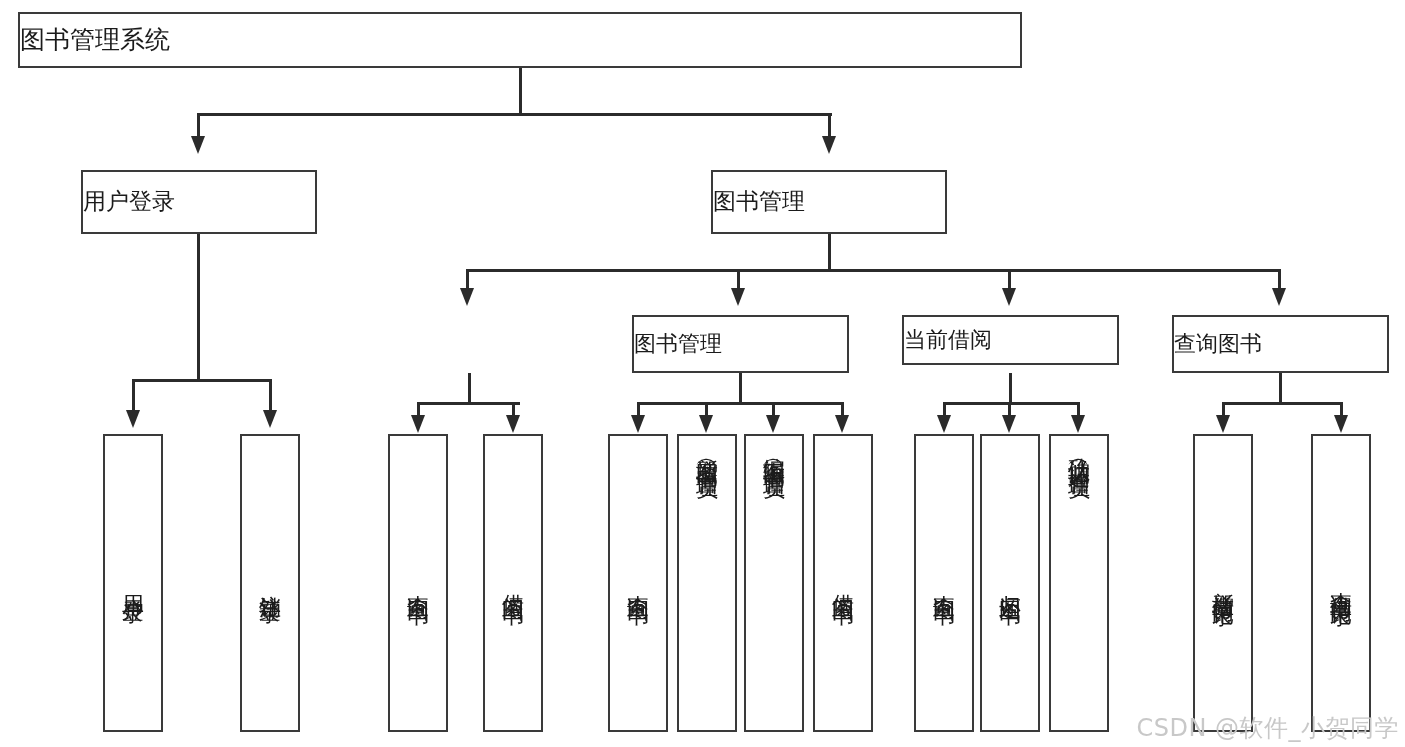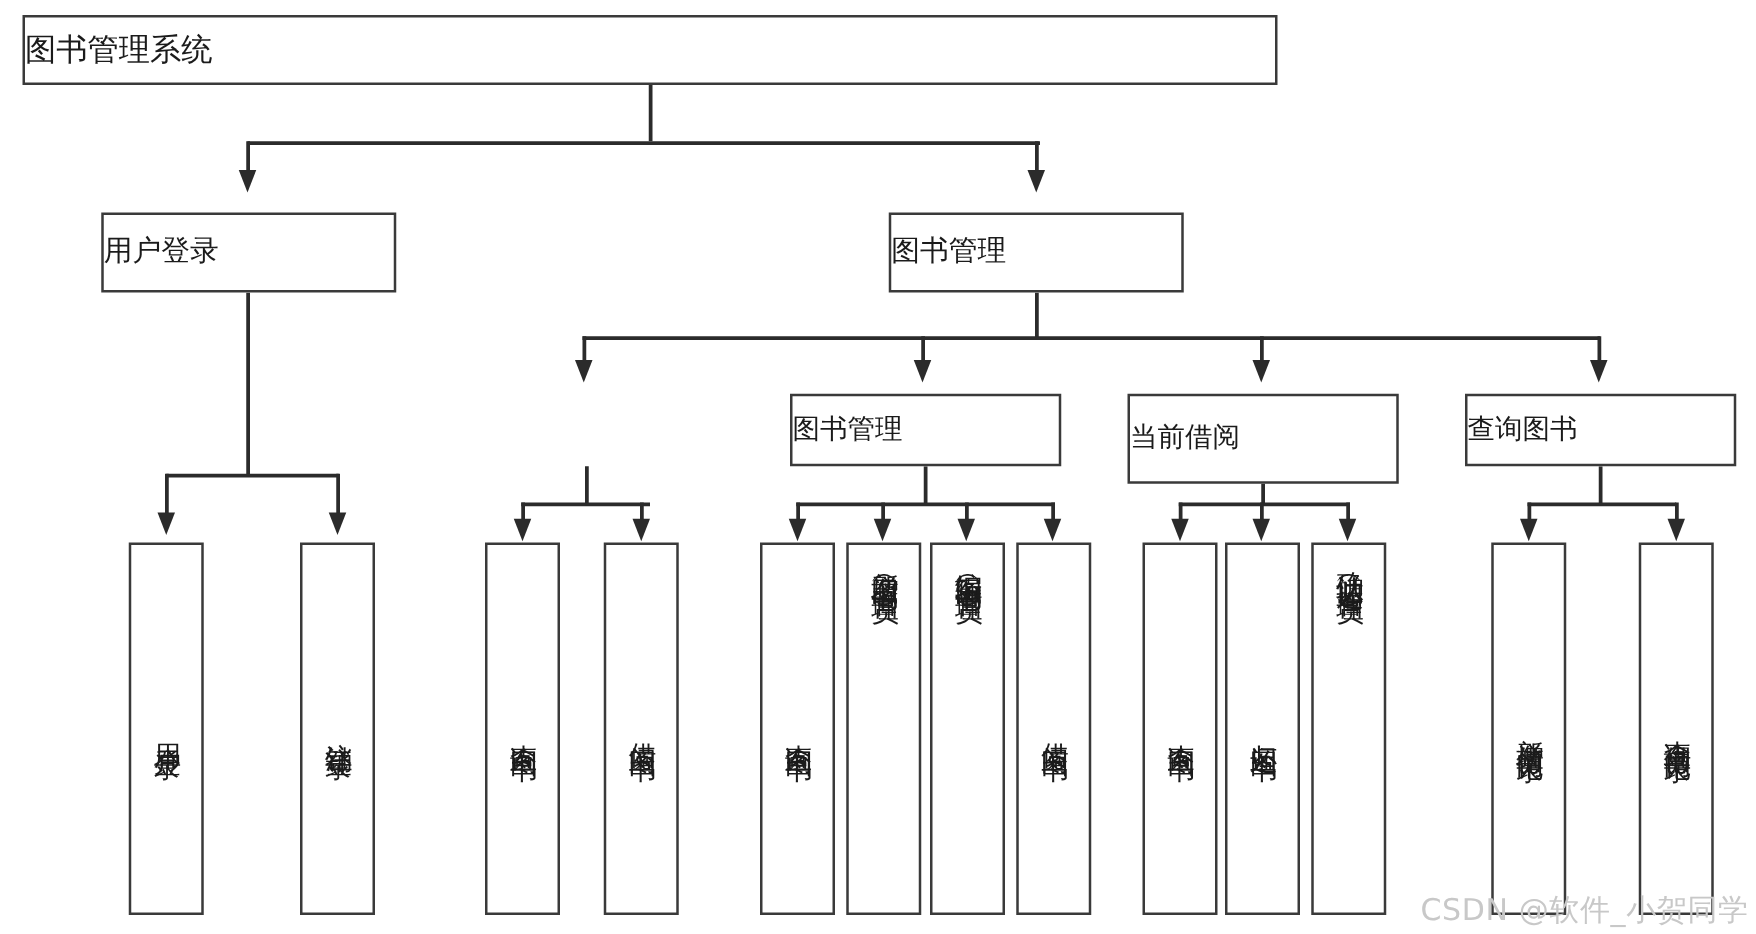--- a/index.html
+++ b/index.html
@@ -149,21 +149,21 @@
 
   <div class="vline" style="left:1008px; top:269px; height:21px;"></div>
   <div class="arrow" style="left:1002px; top:288px;"></div>
 
   <div class="vline" style="left:1278px; top:269px; height:21px;"></div>
   <div class="arrow" style="left:1272px; top:288px;"></div>
 
   <div class="node lvl3" style="left:632px; top:315px; width:217px; height:58px;">
     <span>图书管理</span>
   </div>
-  <div class="node lvl3" style="left:902px; top:315px; width:217px; height:72px;">
+  <div class="node lvl3" style="left:902px; top:315px; width:217px; height:50px;">
     <span>当前借阅</span>
   </div>
   <div class="node lvl3" style="left:1172px; top:315px; width:217px; height:58px;">
     <span>查询图书</span>
   </div>
 
   <div class="vline" style="left:468px; top:373px; height:30px;"></div>
   <div class="hline" style="left:417px; top:402px; width:103px; height:2.5px;"></div>
   <div class="vline" style="left:417px; top:402px; height:15px;"></div>
   <div class="arrow" style="left:411px; top:415px;"></div>

